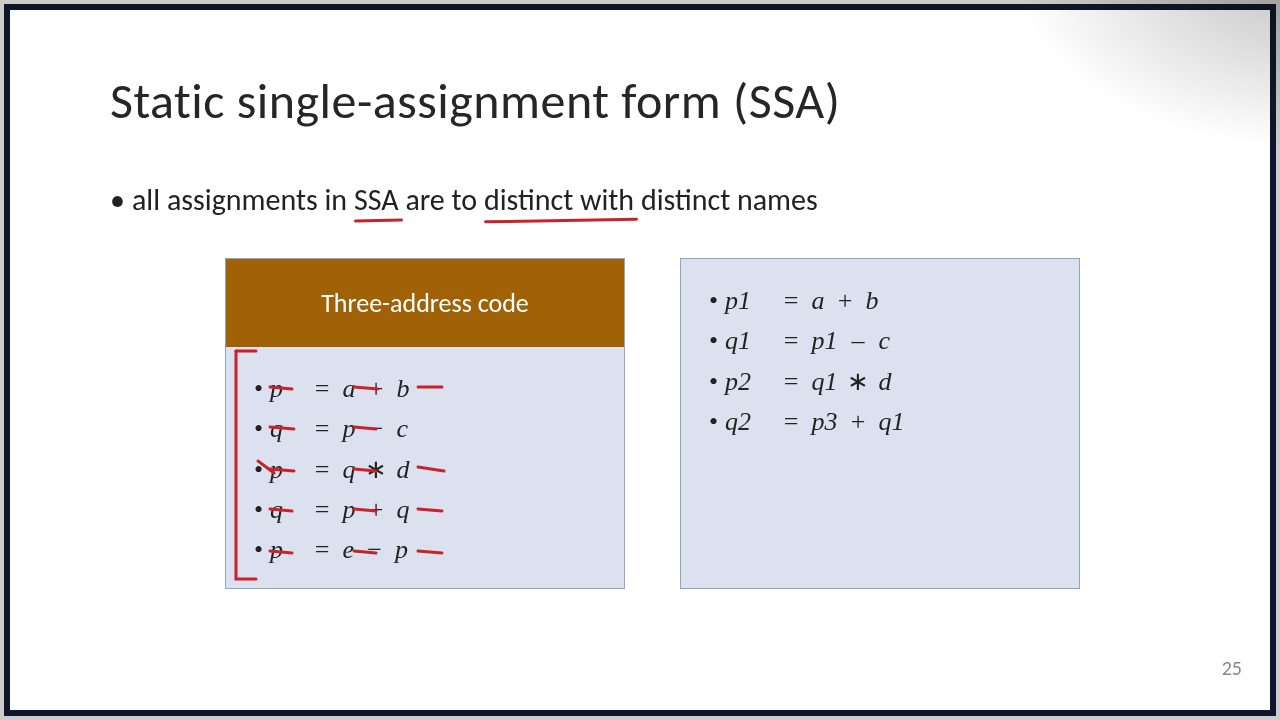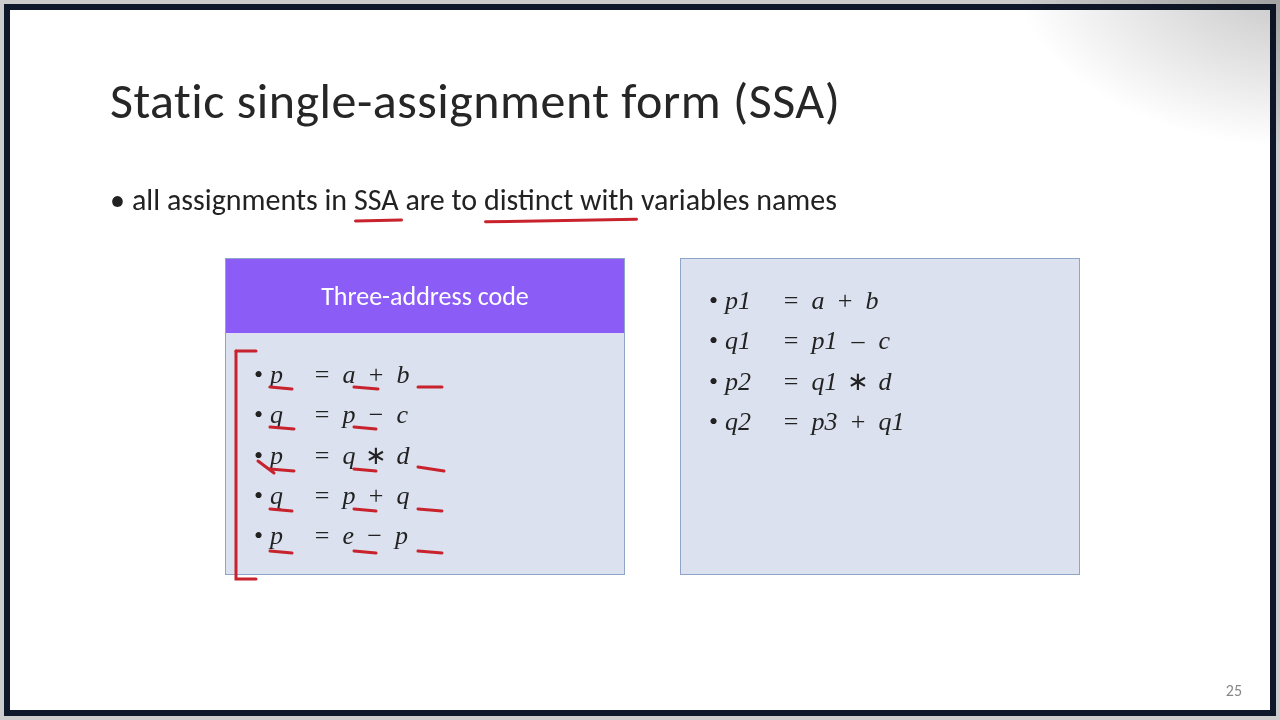--- a/index.html
+++ b/index.html
@@ -71,25 +71,25 @@
     margin-left: 115px;
     margin-top: 30px;
   }
   .codebox {
     width: 398px;
     border: 1px solid #8ea5c7;
     background: #dbe1ef;
     position: relative;
   }
   .codebox .header {
-    background: #8b5cf6;
+    background: #a16207;
     color: #fff;
     font-size: 26px;
     text-align: right;
-    padding: 5px 10px;
+    padding: 12px 10px;
     line-height: 1.25;
     min-height: 64px;
     display: flex;
     align-items: center;
     justify-content: center;
   }
   .codebox .body {
     padding: 22px 20px 18px 28px;
   }
   .codeline {
@@ -128,40 +128,40 @@
     display: inline-block;
     min-width: 52px;
   }
   .annotations {
     position: absolute;
     inset: 0;
     pointer-events: none;
   }
   .slide-number {
     position: absolute;
-    bottom: 10px;
+    bottom: 30px;
     right: 28px;
     color: #888;
-    font-size: 16px;
+    font-size: 20px;
   }
 </style>
 </head>
 <body>
 
 <div class="slide">
   <div class="corner-shadow"></div>
 
   <h1 class="title">Static single-assignment form (SSA)</h1>
 
   <div class="bullet-line">
     <span>all assignments in </span>
     <span class="underline-red">SSA</span>
     <span> are to </span>
     <span class="underline-red">distinct with</span>
-    <span> variables names</span>
+    <span> distinct names</span>
   </div>
 
   <div class="tables">
 
     <div class="codebox">
       <div class="header">Three-address code</div>
       <div class="body">
         <div class="codeline"><span class="lhs">p</span><span class="eq">=</span>  <span>a</span> <span class="op">+</span> <span>b</span></div>
         <div class="codeline"><span class="lhs">q</span><span class="eq">=</span>  <span>p</span> <span class="op">−</span> <span>c</span></div>
         <div class="codeline"><span class="lhs">p</span><span class="eq">=</span>  <span>q</span> <span class="op">∗</span> <span>d</span></div>

